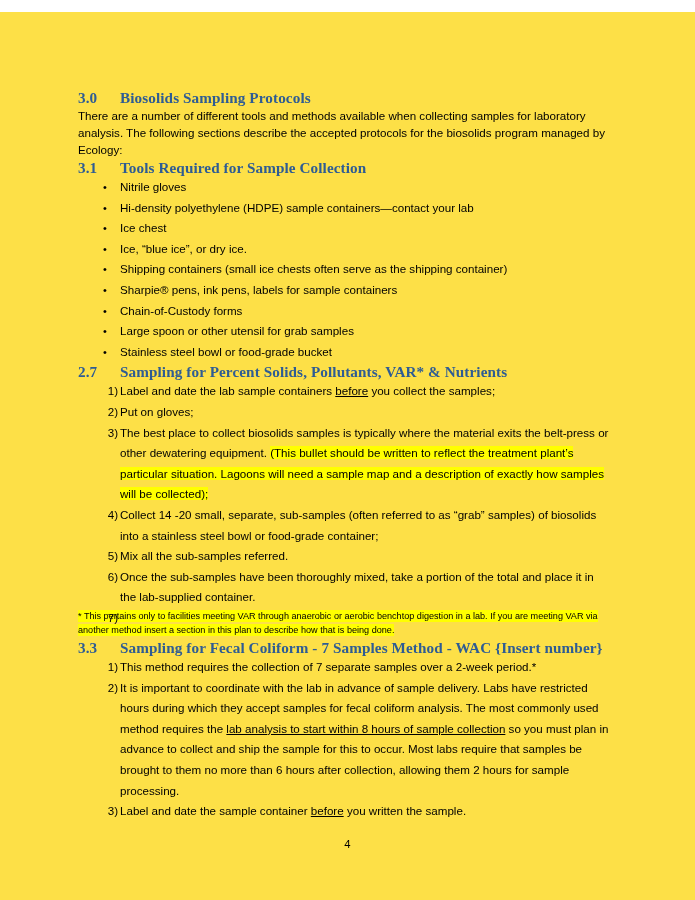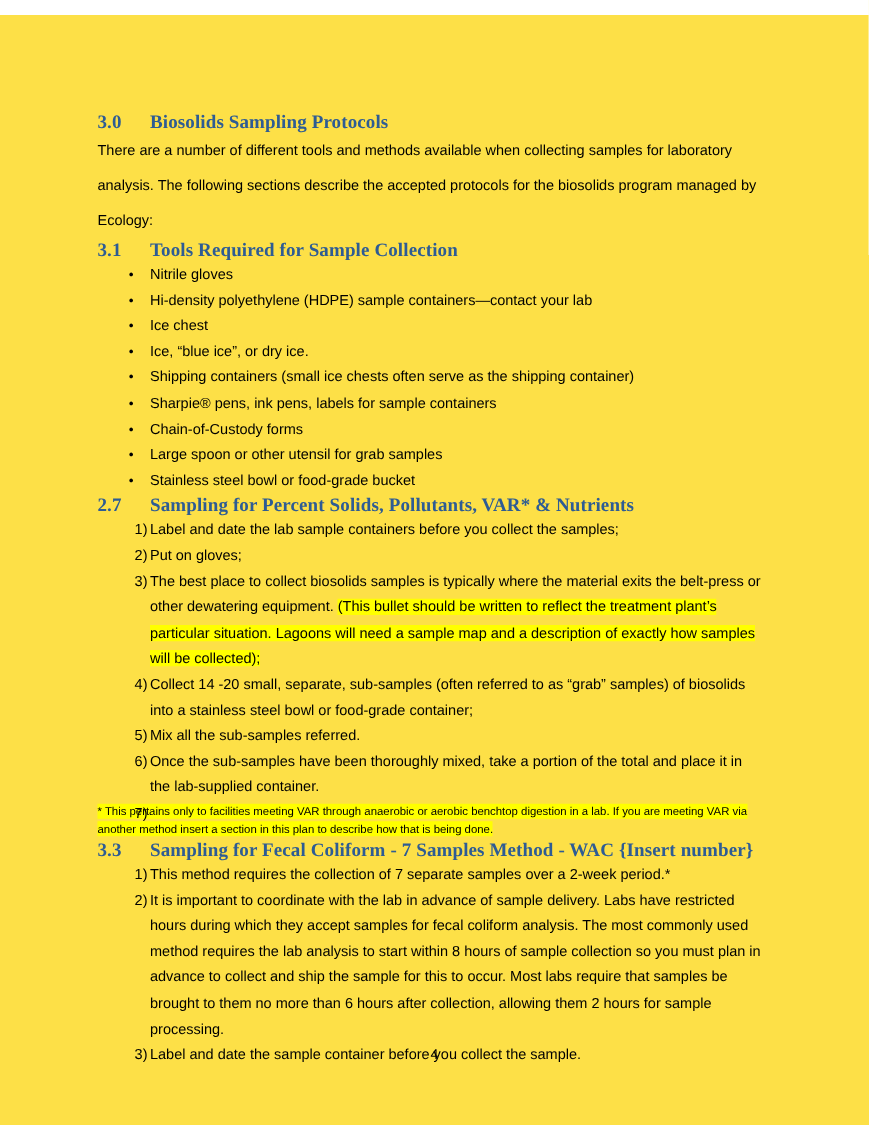--- a/index.html
+++ b/index.html
@@ -43,21 +43,21 @@
     display: inline-block;
     width: 42px;
   }
   .heading-3-0 { margin-top: 0; margin-bottom: 5px; }
   .heading-3-1 { margin-top: 21px; margin-bottom: 4px; }
   .heading-3-2 { margin-top: 20px; margin-bottom: 4px; }
   .heading-3-3 { margin-top: 17px; margin-bottom: 3px; }
 
   p.body-para {
     font-size: 11.6px;
-    line-height: 28px;
+    line-height: 17px;
     margin: 0;
     padding: 0;
     text-align: left;
   }
 
   ul.tool-list {
     list-style: none;
     margin: 0;
     padding: 0;
   }
@@ -95,21 +95,21 @@
     text-align: right;
     font-size: 11.6px;
     line-height: 20.6px;
   }
 
   .hl {
     background-color: #FFFF00;
     box-decoration-break: clone;
     -webkit-box-decoration-break: clone;
   }
-  .u { }
+  .u { text-decoration: underline; }
 
   p.footnote {
     font-size: 9.1px;
     line-height: 14.6px;
     margin: 1px 0 0 0;
     padding: 0;
     text-align: left;
   }
   p.footnote .hl { padding: 1px 0; }
 
@@ -155,19 +155,19 @@
       <li><span class="marker">5)</span><span>Mix all the sub-samples referred.</span></li>
       <li><span class="marker">6)</span><span>Once the sub-samples have been thoroughly mixed, take a portion of the total and place it in the lab-supplied container.</span></li>
       <li><span class="marker">7)</span></li>
     </ol>
     <p class="footnote"><span class="hl">* This pertains only to facilities meeting VAR through anaerobic or aerobic benchtop digestion in a lab. If you are meeting VAR via another method insert a section in this plan to describe how that is being done.</span></p>
 
     <h2 class="sec-heading heading-3-3"><span class="num">3.3</span><span>Sampling for Fecal Coliform - 7 Samples Method - WAC {Insert number}</span></h2>
     <ol class="num-list">
       <li><span class="marker">1)</span><span>This method requires the collection of 7 separate samples over a 2-week period.*</span></li>
       <li><span class="marker">2)</span><span>It is important to coordinate with the lab in advance of sample delivery.  Labs have restricted hours during which they accept samples for fecal coliform analysis.  The most commonly used method requires the </span><span class="u">lab analysis to start within 8 hours of sample collection</span><span> so you must plan in advance to collect and ship the sample for this to occur.  Most labs require that samples be brought to them no more than 6 hours after collection, allowing them 2 hours for sample processing.</span></li>
-      <li><span class="marker">3)</span><span>Label and date the sample container </span><span class="u">before</span><span> you collect the sample.</span></li>
+      <li><span class="marker">3)</span><span>Label and date the sample container </span><span class="u">before</span><span> you written the sample.</span></li>
     </ol>
 
   </div>
 
   <div class="page-number">4</div>
 </div>
 
 </body></html>

